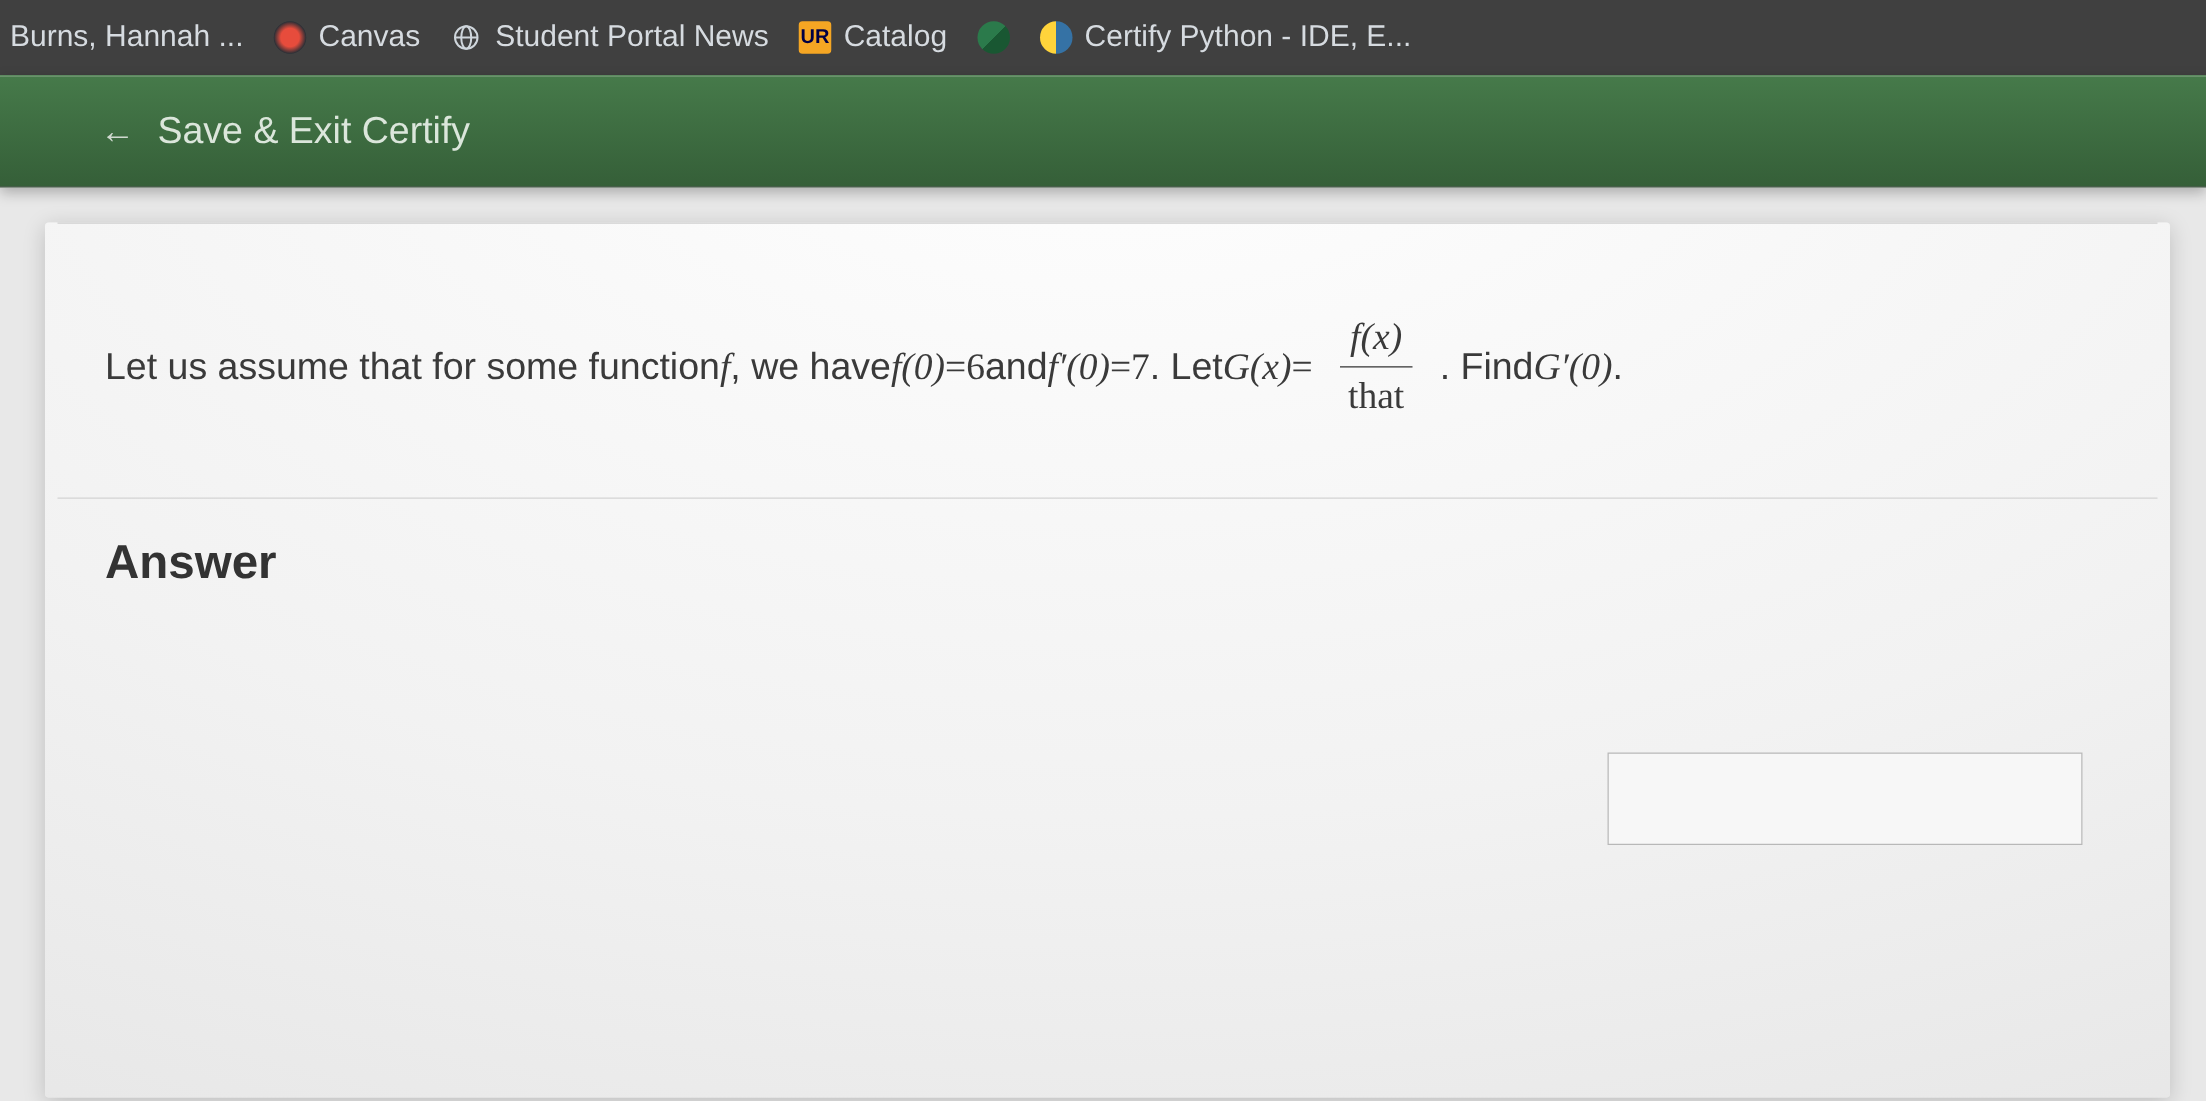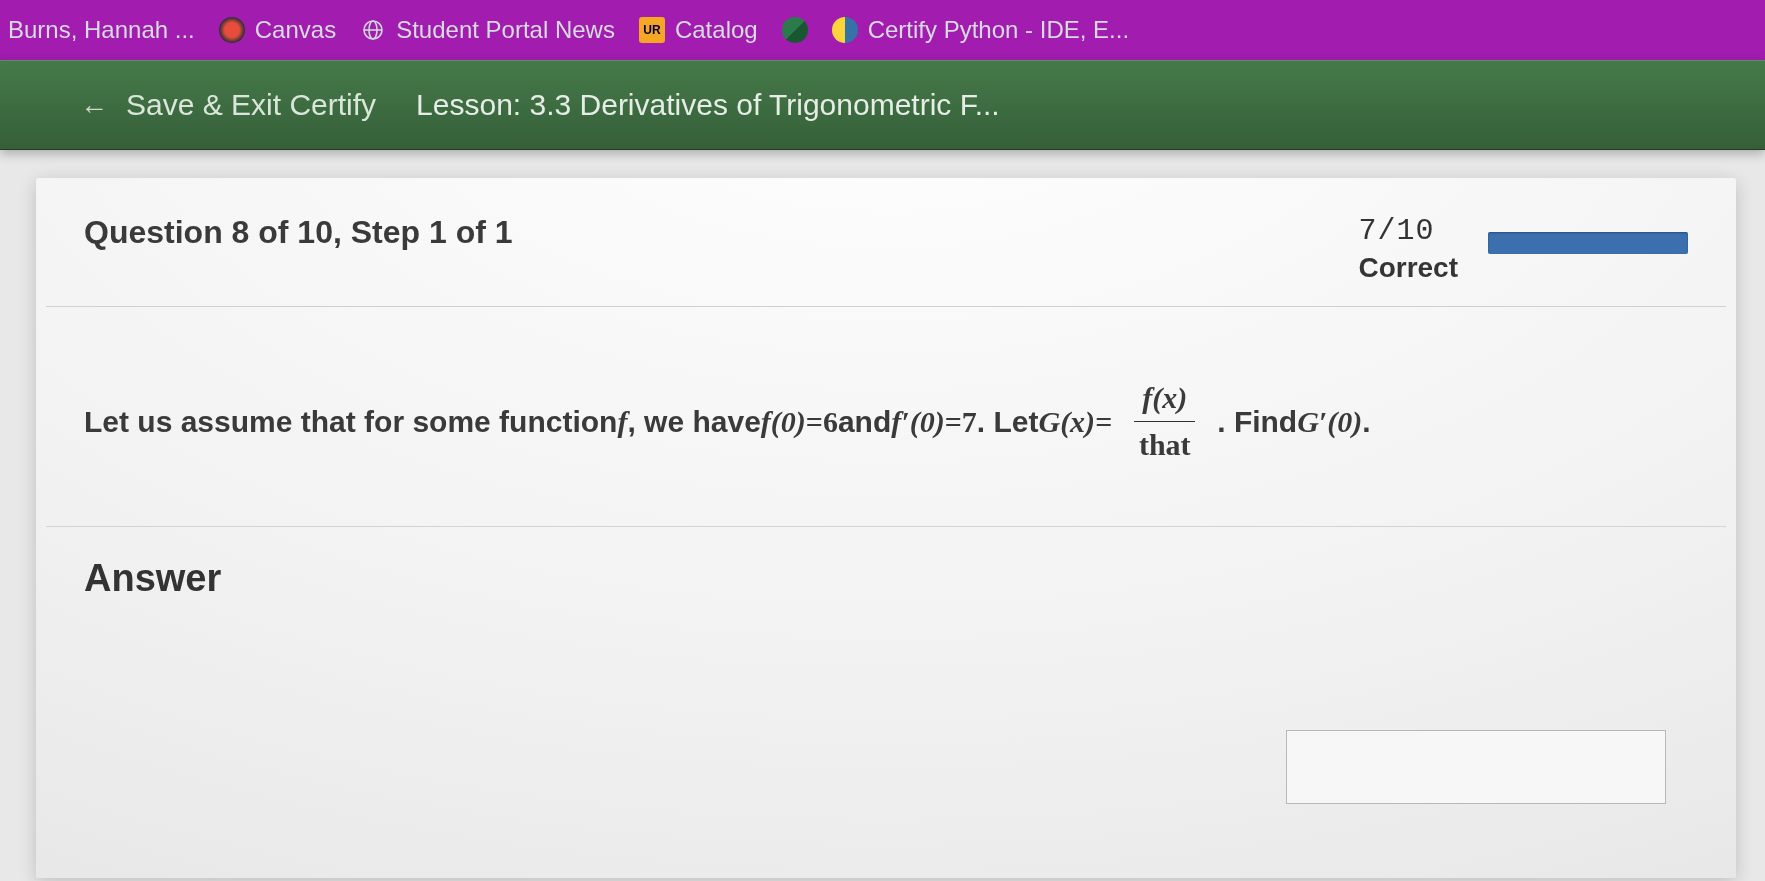--- a/index.html
+++ b/index.html
@@ -1,33 +1,33 @@
 <!DOCTYPE html>
 <html><head>
 <meta charset="utf-8">
 <style>
   * { margin: 0; padding: 0; box-sizing: border-box; }
   html, body { width: 1765px; height: 881px; font-family: "Segoe UI", Arial, sans-serif; overflow: hidden; background:#e8e8e8; }
   
   .bookmarks {
-    background: #a21caf;
+    background: #404040;
     height: 60px;
     display: flex;
     align-items: center;
     padding: 0 8px;
     gap: 24px;
     color: #d6dbe0;
     font-size: 24px;
     white-space: nowrap;
   }
   .bm-item { display: flex; align-items: center; gap: 10px; cursor: pointer; }
   .bm-icon { width: 26px; height: 26px; display:flex; align-items:center; justify-content:center; flex-shrink:0;}
   .bm-icon svg { width: 24px; height:24px; }
   .bm-favicon-red { background: radial-gradient(circle,#e74c3c 40%,#2a2f36 70%); border-radius:50%; }
-  .bm-favicon-ur { background:#f5a623; color:#004; font-size:12px; font-weight:bold; border-radius:3px; line-height:26px; text-align:center; }
+  .bm-favicon-ur { background:#f5a623; color:#004; font-size:16px; font-weight:bold; border-radius:3px; line-height:26px; text-align:center; }
   .bm-favicon-hawkes { width:26px;height:26px;border-radius:50%;background:linear-gradient(135deg,#2b7a4b 50%,#195732 50%);}
   .bm-favicon-python { width:26px;height:26px;border-radius:50%;background:conic-gradient(#3572A5 0 50%, #FFD43B 50% 100%);}
   
   .app-header {
     background: #3b6e3f;
     background: linear-gradient(#467a4a,#355f38);
     height: 90px;
     display:flex;
     align-items:center;
     padding-left: 80px;
@@ -65,21 +65,20 @@
   .divider { height:1px; background:#d0d0d0; margin:0 10px 0 10px;}
   .q-body {
     padding: 70px 48px 60px 48px;
     font-size:30px;
     color:#3a3a3a;
     line-height:1.4;
     display:flex;
     flex-wrap:wrap;
     align-items:center;
     gap:0;
-    font-weight:bold;
   }
   .math-i { font-style:italic; font-family:"Cambria Math","Times New Roman",serif;}
   .math { font-family:"Cambria Math","Times New Roman",serif;}
   .frac { display:inline-flex; flex-direction:column; align-items:center; vertical-align:middle; margin:0 22px; font-family:"Cambria Math","Times New Roman",serif;}
   .frac .num { border-bottom:1.5px solid #333; padding:0 8px 2px 8px;}
   .frac .den { padding-top:2px;}
   .ans-header { font-size:38px; font-weight:600; color:#333; padding: 30px 48px 10px 48px;}
   .ans-divider { height:1px; background:#d4d4d4; margin:0 10px;}
   .ans-input-wrap { display:flex; justify-content:flex-end; padding:120px 70px 0 0;}
   .ans-input {
@@ -122,32 +121,23 @@
     <span class="bm-icon bm-favicon-python"></span>
     <span>Certify Python - IDE, E...</span>
   </div>
 </div>
 
 <div class="app-header">
   <div class="save-exit">
     <span class="arrow-left">←</span>
     <span>Save &amp; Exit Certify</span>
   </div>
-  <div class="lesson-title">Lesson: 3.3 Derivatives of Trigonometric F...</div>
 </div>
 
 <div class="card">
-  <div class="q-header">
-    <div class="q-title">Question 8 of 10, Step 1 of 1</div>
-    <div class="q-score-wrap">
-      <div class="q-score">7/10</div>
-      <div class="q-correct">Correct</div>
-    </div>
-    <div class="progress"></div>
-  </div>
   <div class="divider"></div>
 
   <div class="q-body">
     <span>Let us assume that for some function </span>
     <span class="math-i">f</span>
     <span>, we have </span>
     <span class="math-i">f(0)</span>
     <span class="math"> = </span>
     <span class="math">6</span>
     <span> and </span>

